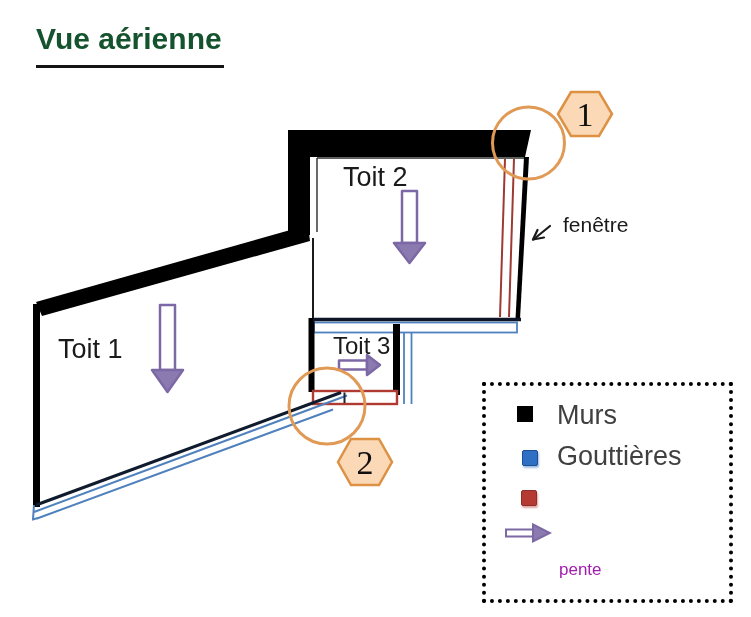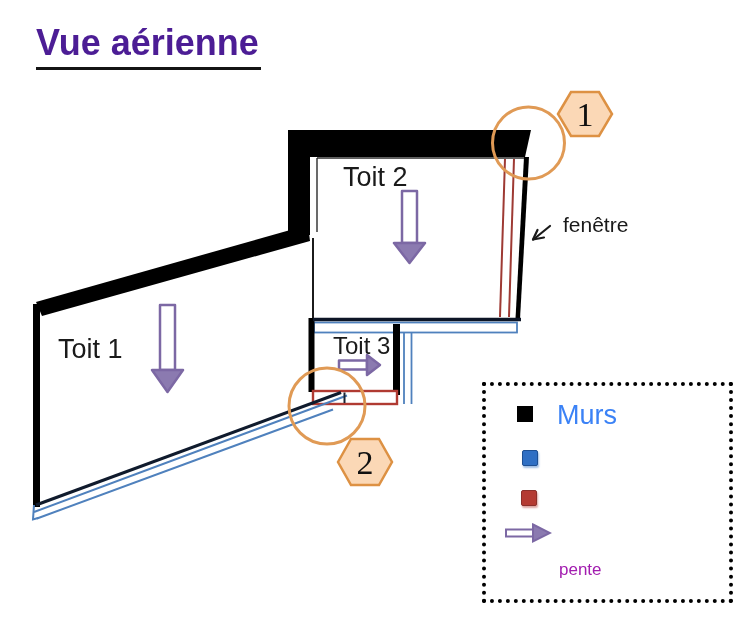--- a/index.html
+++ b/index.html
@@ -1,24 +1,24 @@
 <!DOCTYPE html>
 <html><head>
 <meta charset="utf-8">
 <style>
   html,body{margin:0;padding:0;}
   body{width:751px;height:617px;background:#ffffff;font-family:"Liberation Sans",sans-serif;}
   #page{position:relative;width:751px;height:617px;background:#ffffff;overflow:hidden;}
-  #title{position:absolute;left:36px;top:22px;font-size:36px;font-weight:bold;color:#4c1d95;
-         border-bottom:3px solid #141414;padding:0 2px 3px 0;letter-spacing:0px;}
+  #title{position:absolute;left:36px;top:22px;font-size:30px;font-weight:bold;color:#14532d;
+         border-bottom:3px solid #141414;padding:0 2px 9px 0;letter-spacing:0px;}
   svg.diagram{position:absolute;left:0;top:0;}
   
   #legend{position:absolute;left:482px;top:382px;width:251px;height:221px;
           border:4px dotted #000;box-sizing:border-box;background:transparent;}
-  .lg-label{position:absolute;font-size:27px;color:#3b82f6;white-space:nowrap;line-height:1.1;}
+  .lg-label{position:absolute;font-size:27px;color:#404040;white-space:nowrap;line-height:1.1;}
   .sw{position:absolute;}
   .sw-black{width:16px;height:16px;background:#000;}
   .sw-blue{width:14px;height:14px;background:#2F6FC4;border:1px solid #1d4f93;border-radius:2px;box-shadow:1px 2px 2px rgba(47,111,196,.45);}
   .sw-red{width:14px;height:14px;background:#B43A32;border:1px solid #8b2f2a;border-radius:2px;box-shadow:1px 2px 2px rgba(180,58,50,.45);}
   #obscured-word{position:absolute;left:73px;top:174px;font-size:17px;color:#a21caf;}
   #watermark{position:absolute;left:18px;top:160px;white-space:nowrap;z-index:3;font-weight:bold;}
   #wm-brico{font-variant:small-caps;font-size:46px;color:#24407A;letter-spacing:-1px;}
   #wm-zone{font-variant:small-caps;font-size:48px;color:#fff;margin-left:-9px;letter-spacing:0px;
            text-shadow:-1.6px 0 #2A3E75,1.6px 0 #2A3E75,0 -1.6px #2A3E75,0 1.6px #2A3E75,-1.2px -1.2px #2A3E75,1.2px 1.2px #2A3E75;}
   .svgtxt{font-family:"Liberation Sans",sans-serif;fill:#1a1a1a;}
@@ -102,20 +102,21 @@
     <text class="svgtxt" x="343" y="186" font-size="27">Toit 2</text>
     <text class="svgtxt" x="333" y="354" font-size="24">Toit 3</text>
     <text class="svgtxt" x="563" y="232" font-size="21">fenêtre</text>
   </svg>
 
   <div id="legend">
     <span class="sw sw-black" style="left:31px;top:20px;"></span>
     <span class="lg-label" style="left:71px;top:15px;">Murs</span>
 
     <span class="sw sw-blue" style="left:36px;top:64px;"></span>
+    <span class="lg-label" style="left:71px;top:56px;">Gouttières</span>
 
     <span class="sw sw-red" style="left:35px;top:104px;"></span>
 
     <svg style="position:absolute;left:19px;top:136px;" width="47" height="22" viewBox="0 0 47 22">
       <path d="M1,7.5 H28 V14.5 H1 Z" fill="#ffffff" stroke="#7C68A4" stroke-width="2"></path>
       <polygon points="28,2.5 45,11 28,19.5" fill="#8B7AB0" stroke="#7C68A4" stroke-width="2"></polygon>
     </svg>
 
     <span id="obscured-word">pente</span>
 

